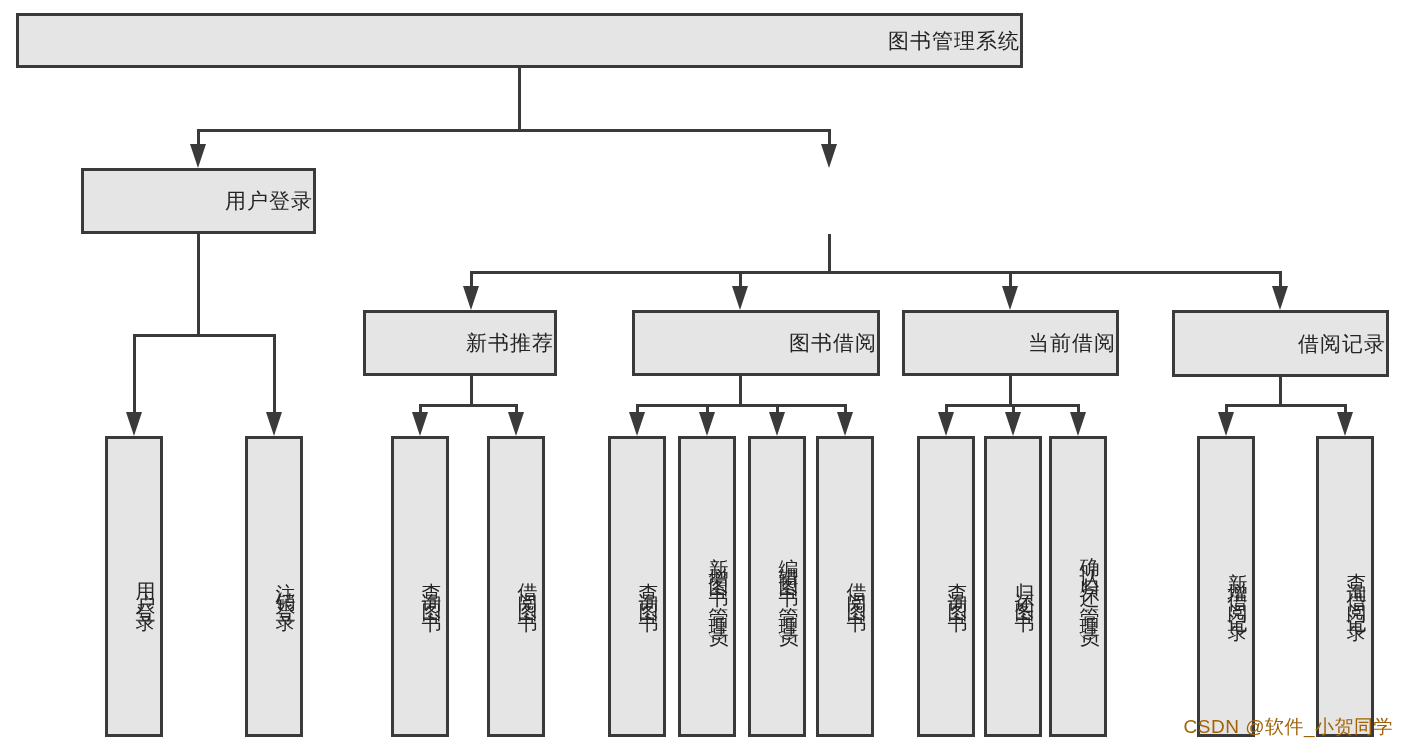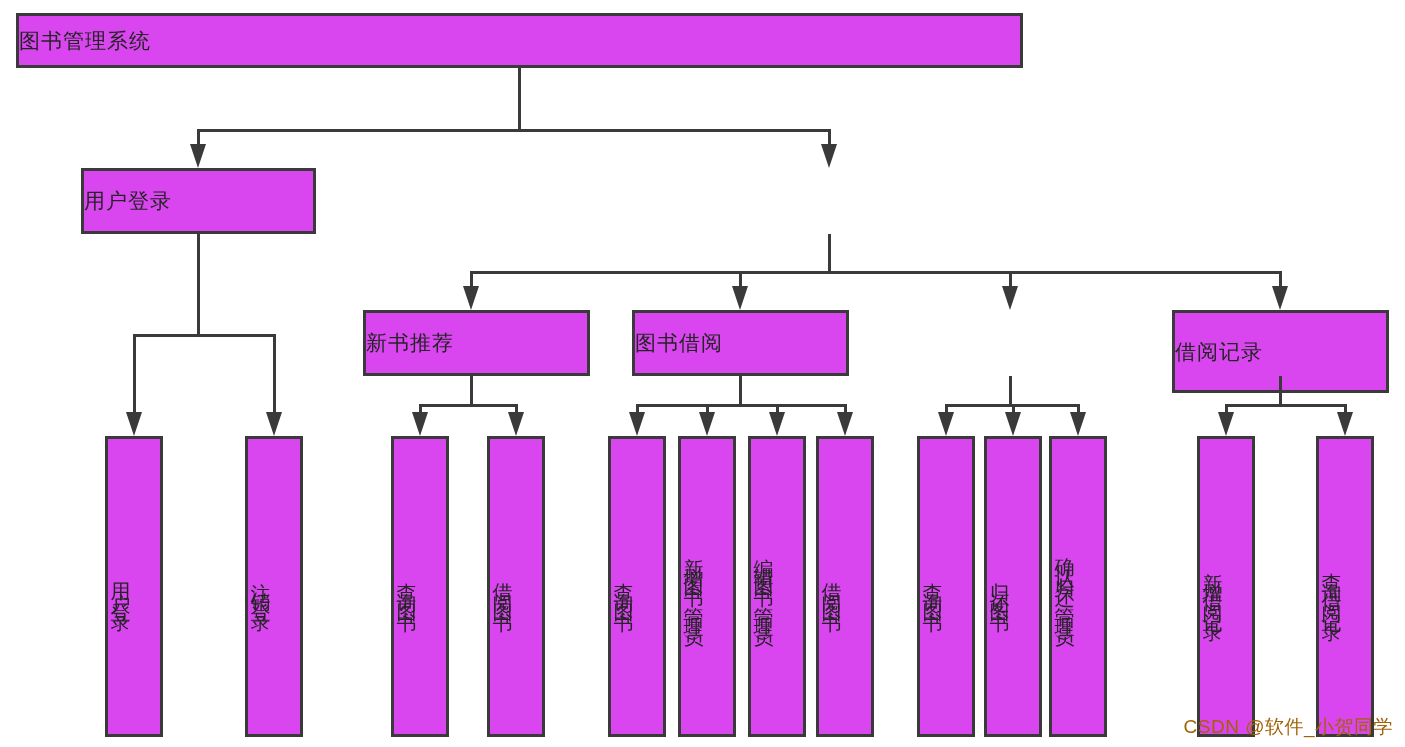--- a/index.html
+++ b/index.html
@@ -12,24 +12,24 @@
     width: 1405px;
     height: 747px;
     background: #ffffff;
     overflow: hidden;
   }
   
   .box {
     position: absolute;
     box-sizing: border-box;
     border: 3px solid #3a3a3a;
-    background: #d946ef;
+    background: #e5e5e5;
     display: flex;
     align-items: center;
-    justify-content: flex-start;
+    justify-content: flex-end;
     color: #242424;
   }
   .hlabel {
     font-size: 21px;
     letter-spacing: 1px;
     white-space: nowrap;
   }
   .leaf { width: 58px; top: 436px; height: 301px; }
   .vtext {
     writing-mode: vertical-rl;
@@ -95,27 +95,30 @@
   <div class="hline" style="left:470px; top:271px; width:812px;"></div>
   <div class="ashaft" style="left:470px; top:271px; height:17px;"></div>
   <div class="ahead" style="left:463px; top:286px;"></div>
   <div class="ashaft" style="left:739px; top:271px; height:17px;"></div>
   <div class="ahead" style="left:732px; top:286px;"></div>
   <div class="ashaft" style="left:1009px; top:271px; height:17px;"></div>
   <div class="ahead" style="left:1002px; top:286px;"></div>
   <div class="ashaft" style="left:1279px; top:271px; height:17px;"></div>
   <div class="ahead" style="left:1272px; top:286px;"></div>
 
-  <div class="box" style="left:363px; top:310px; width:227px; height:66px;">
+  <div class="box" style="left:363px; top:310px; width:194px; height:66px;">
     <span class="hlabel">新书推荐</span>
   </div>
-  <div class="box" style="left:632px; top:310px; width:217px; height:66px;">
+  <div class="box" style="left:632px; top:310px; width:248px; height:66px;">
     <span class="hlabel">图书借阅</span>
   </div>
-  <div class="box" style="left:1172px; top:310px; width:217px; height:83px;">
+  <div class="box" style="left:902px; top:310px; width:217px; height:66px;">
+    <span class="hlabel">当前借阅</span>
+  </div>
+  <div class="box" style="left:1172px; top:310px; width:217px; height:67px;">
     <span class="hlabel">借阅记录</span>
   </div>
 
   <div class="vline" style="left:470px; top:376px; height:31px;"></div>
   <div class="hline" style="left:419px; top:404px; width:99px;"></div>
   <div class="ashaft" style="left:419px; top:404px; height:12px;"></div>
   <div class="ahead" style="left:412px; top:412px;"></div>
   <div class="ashaft" style="left:515px; top:404px; height:12px;"></div>
   <div class="ahead" style="left:508px; top:412px;"></div>
 

